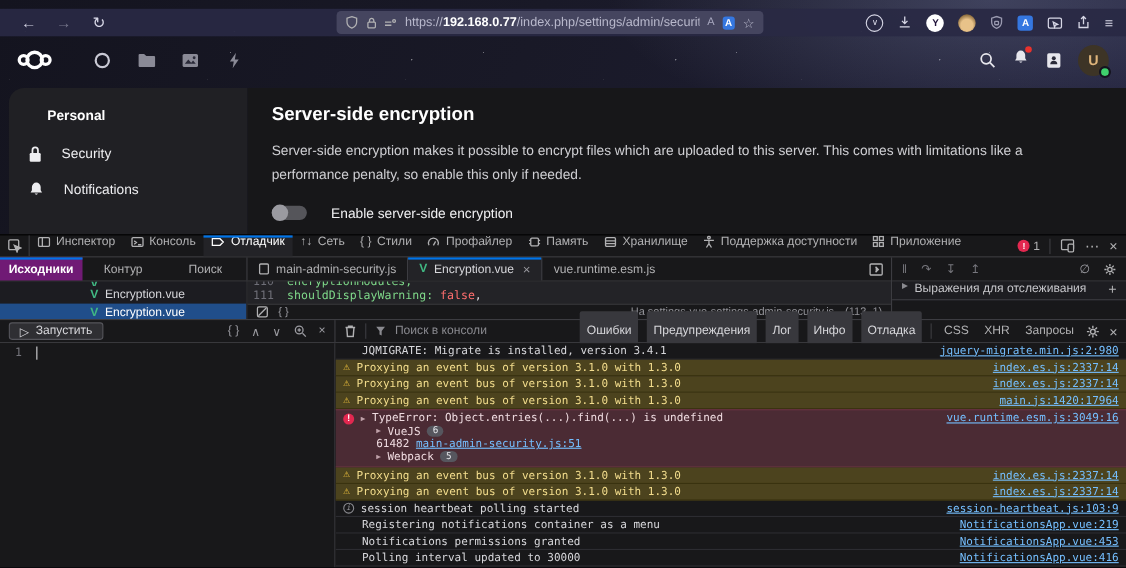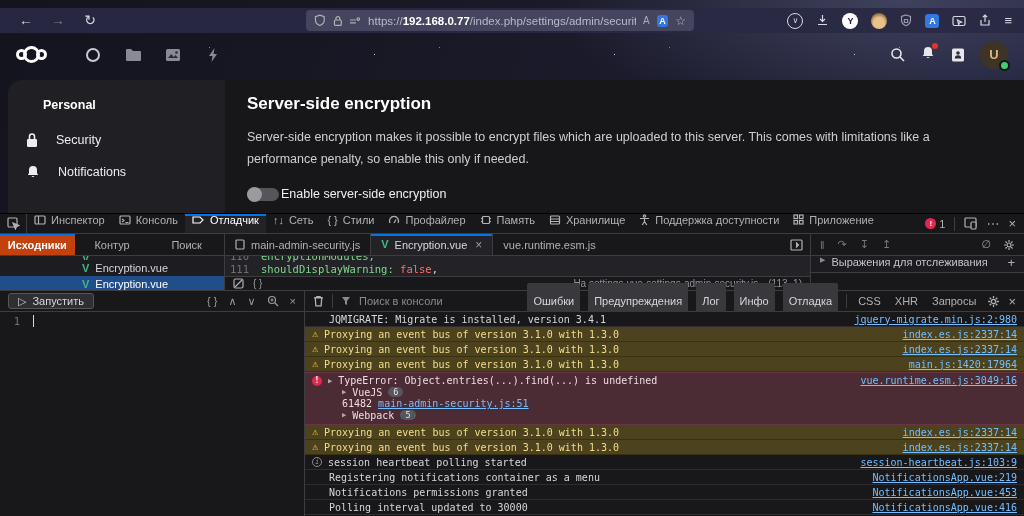--- a/index.html
+++ b/index.html
@@ -43,42 +43,42 @@
   .status-dot{position:absolute;right:-2px;bottom:-2px;width:11px;height:11px;border-radius:50%;background:#3fd16d;border:2px solid #14141f}
   
   .contentbox{position:absolute;left:8px;right:0;top:80px;height:133px;border-radius:14px 0 0 0;overflow:hidden;display:flex}
   .ncsidebar{width:217px;background:#202024;padding-top:10px}
   .side-h{font-size:12.5px;font-weight:bold;color:#fff;padding:8px 0 12px 35px}
   .side-item{display:flex;align-items:center;gap:17px;padding:8px 0 8px 17px;color:#ededf0;font-size:12.5px}
   .side-item svg{flex:0 0 auto}
   .ncmain{flex:1;background:#171719;padding:12px 22px}
   .ncmain h2{font-size:17px;font-weight:bold;color:#fff;margin:2px 0 12px}
   .ncmain p{font-size:12.5px;color:#cfcfd3;line-height:22px;max-width:768px}
-  .toggle-row{margin-top:17px;display:flex;align-items:flex-end;gap:2px}
+  .toggle-row{margin-top:17px;display:flex;align-items:flex-start;gap:22px}
   .toggle{width:32px;height:13px;background:#55555a;border-radius:8px;position:relative}
   .knob{position:absolute;left:0;top:-1px;width:15px;height:15px;border-radius:50%;background:#9a9aa0}
   .toggle-lbl{font-size:12.5px;color:#f0f0f2}
   
   .devtools{position:absolute;top:213px;left:0;width:1024px;height:303px;background:#18181a;color:#b1b1b3;font-size:11px;display:flex;flex-direction:column;border-top:1px solid #000}
   svg.i{stroke:#b1b1b3;fill:none;stroke-width:1.2}
   .dtbar{height:20px;display:flex;align-items:stretch;border-bottom:1px solid #3c3c41;flex:0 0 auto}
   .pick{width:27px;display:flex;align-items:center;justify-content:center;border-right:1px solid #3c3c41}
   .dtab{display:flex;align-items:flex-start;gap:5px;padding:0 7px;position:relative;white-space:nowrap}
   .dtab.active{color:#fff;background:#232327}
   .dtab.active::before{content:"";position:absolute;top:0;left:0;right:0;height:2px;background:#0074e8}
   .dtbar-right{margin-left:auto;display:flex;align-items:center;gap:9px;padding-right:8px}
   .errbadge{display:flex;align-items:center;gap:3px}
   .errdot{width:11px;height:11px;border-radius:50%;background:#e22850;color:#fff;font-size:8px;font-weight:bold;display:flex;align-items:center;justify-content:center}
   .vdiv{width:1px;height:14px;background:#3c3c41}
   
   .debugger{height:57px;display:flex;border-bottom:1px solid #3c3c41;flex:0 0 auto}
   .dbg-left{width:225px;border-right:1px solid #3c3c41;display:flex;flex-direction:column}
   .paneltabs{height:22px;display:flex;border-bottom:1px solid #3c3c41;flex:0 0 auto}
   .ptab{flex:1;display:flex;align-items:center;justify-content:center;position:relative;color:#b1b1b3}
-  .ptab.active{color:#fff;font-weight:bold;background:#c2410c}
+  .ptab.active{color:#fff;font-weight:bold;background:#701a75}
   .ptab.active::before{content:"";position:absolute;top:0;left:0;right:0;height:2px;background:#0074e8}
   .tree{flex:1;background:#1c1c21;overflow:hidden}
   .trow{height:16px;display:flex;align-items:center;gap:6px;padding-left:82px;color:#d7d7db;white-space:nowrap}
   .trow.half{height:4px;overflow:hidden}
   .trow.sel{background:#204e8a;color:#fff}
   .vue{color:#41b883;font-weight:bold;font-size:11px;line-height:1}
   
   .dbg-mid{flex:1;display:flex;flex-direction:column;border-right:1px solid #3c3c41;min-width:0}
   .filebar{height:22px;display:flex;align-items:stretch;border-bottom:1px solid #3c3c41;flex:0 0 auto}
   .ftab{display:flex;align-items:center;gap:6px;padding:0 10px;border-right:1px solid #3c3c41;position:relative;white-space:nowrap}

